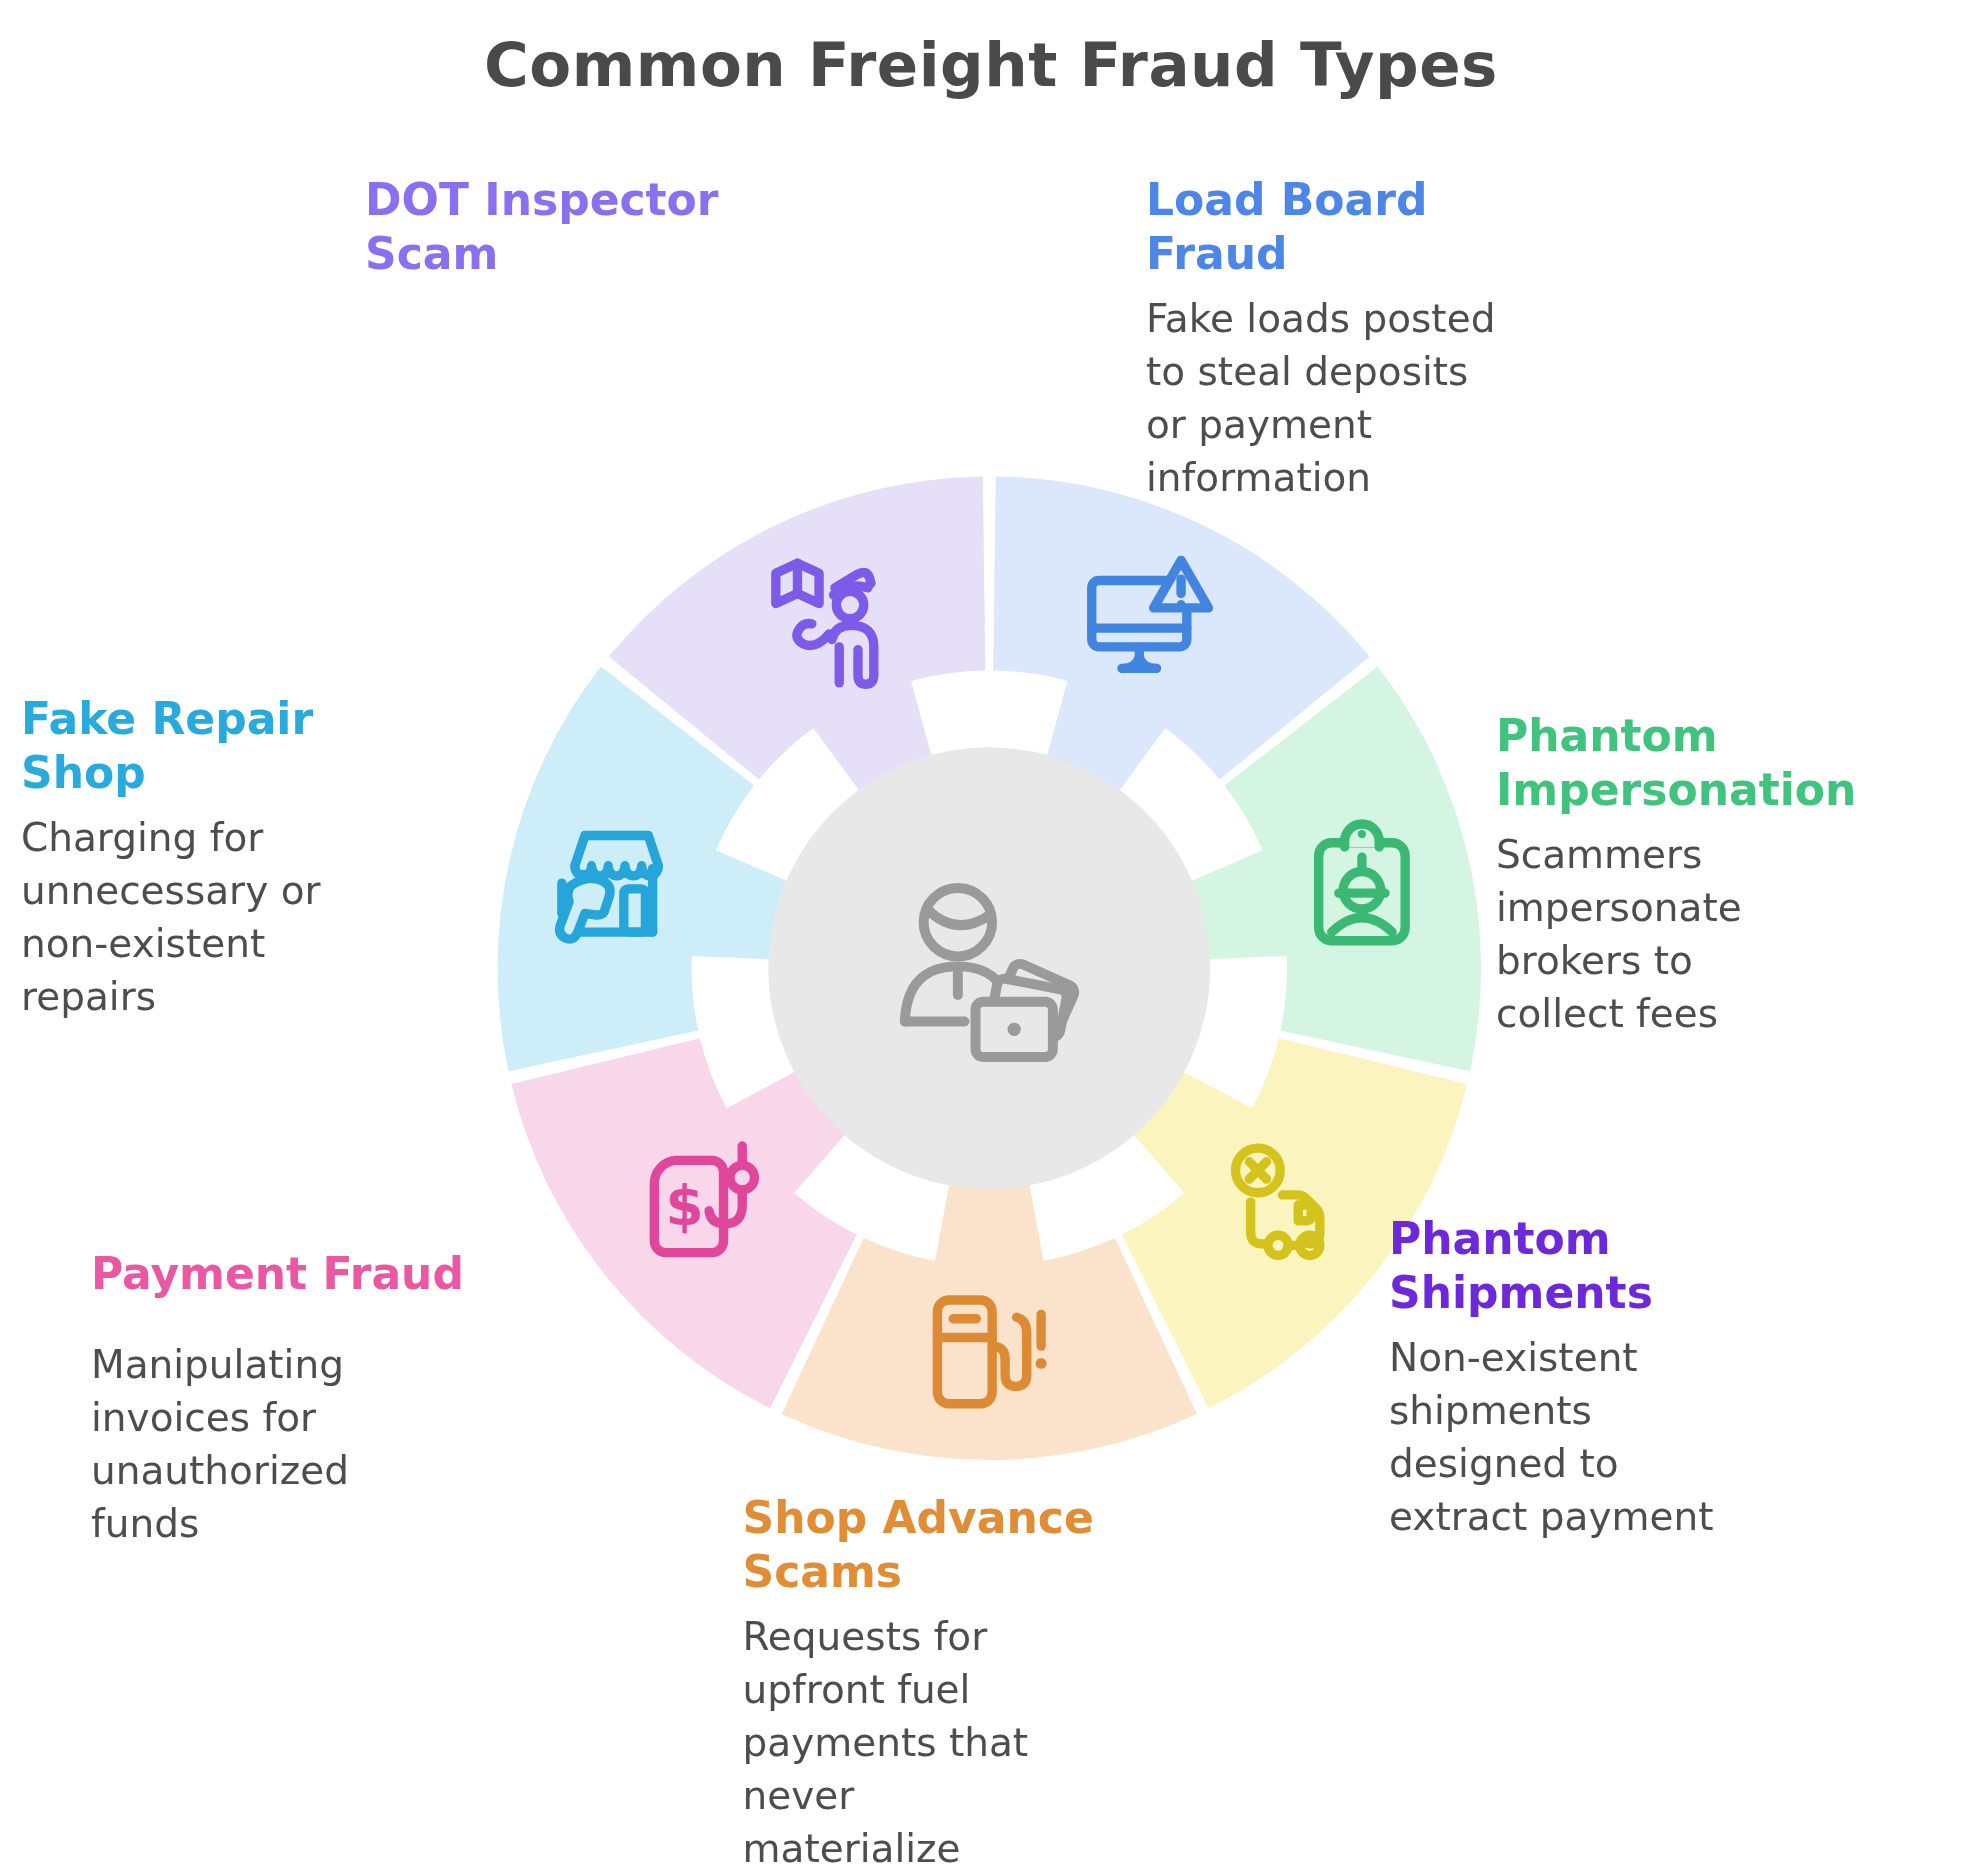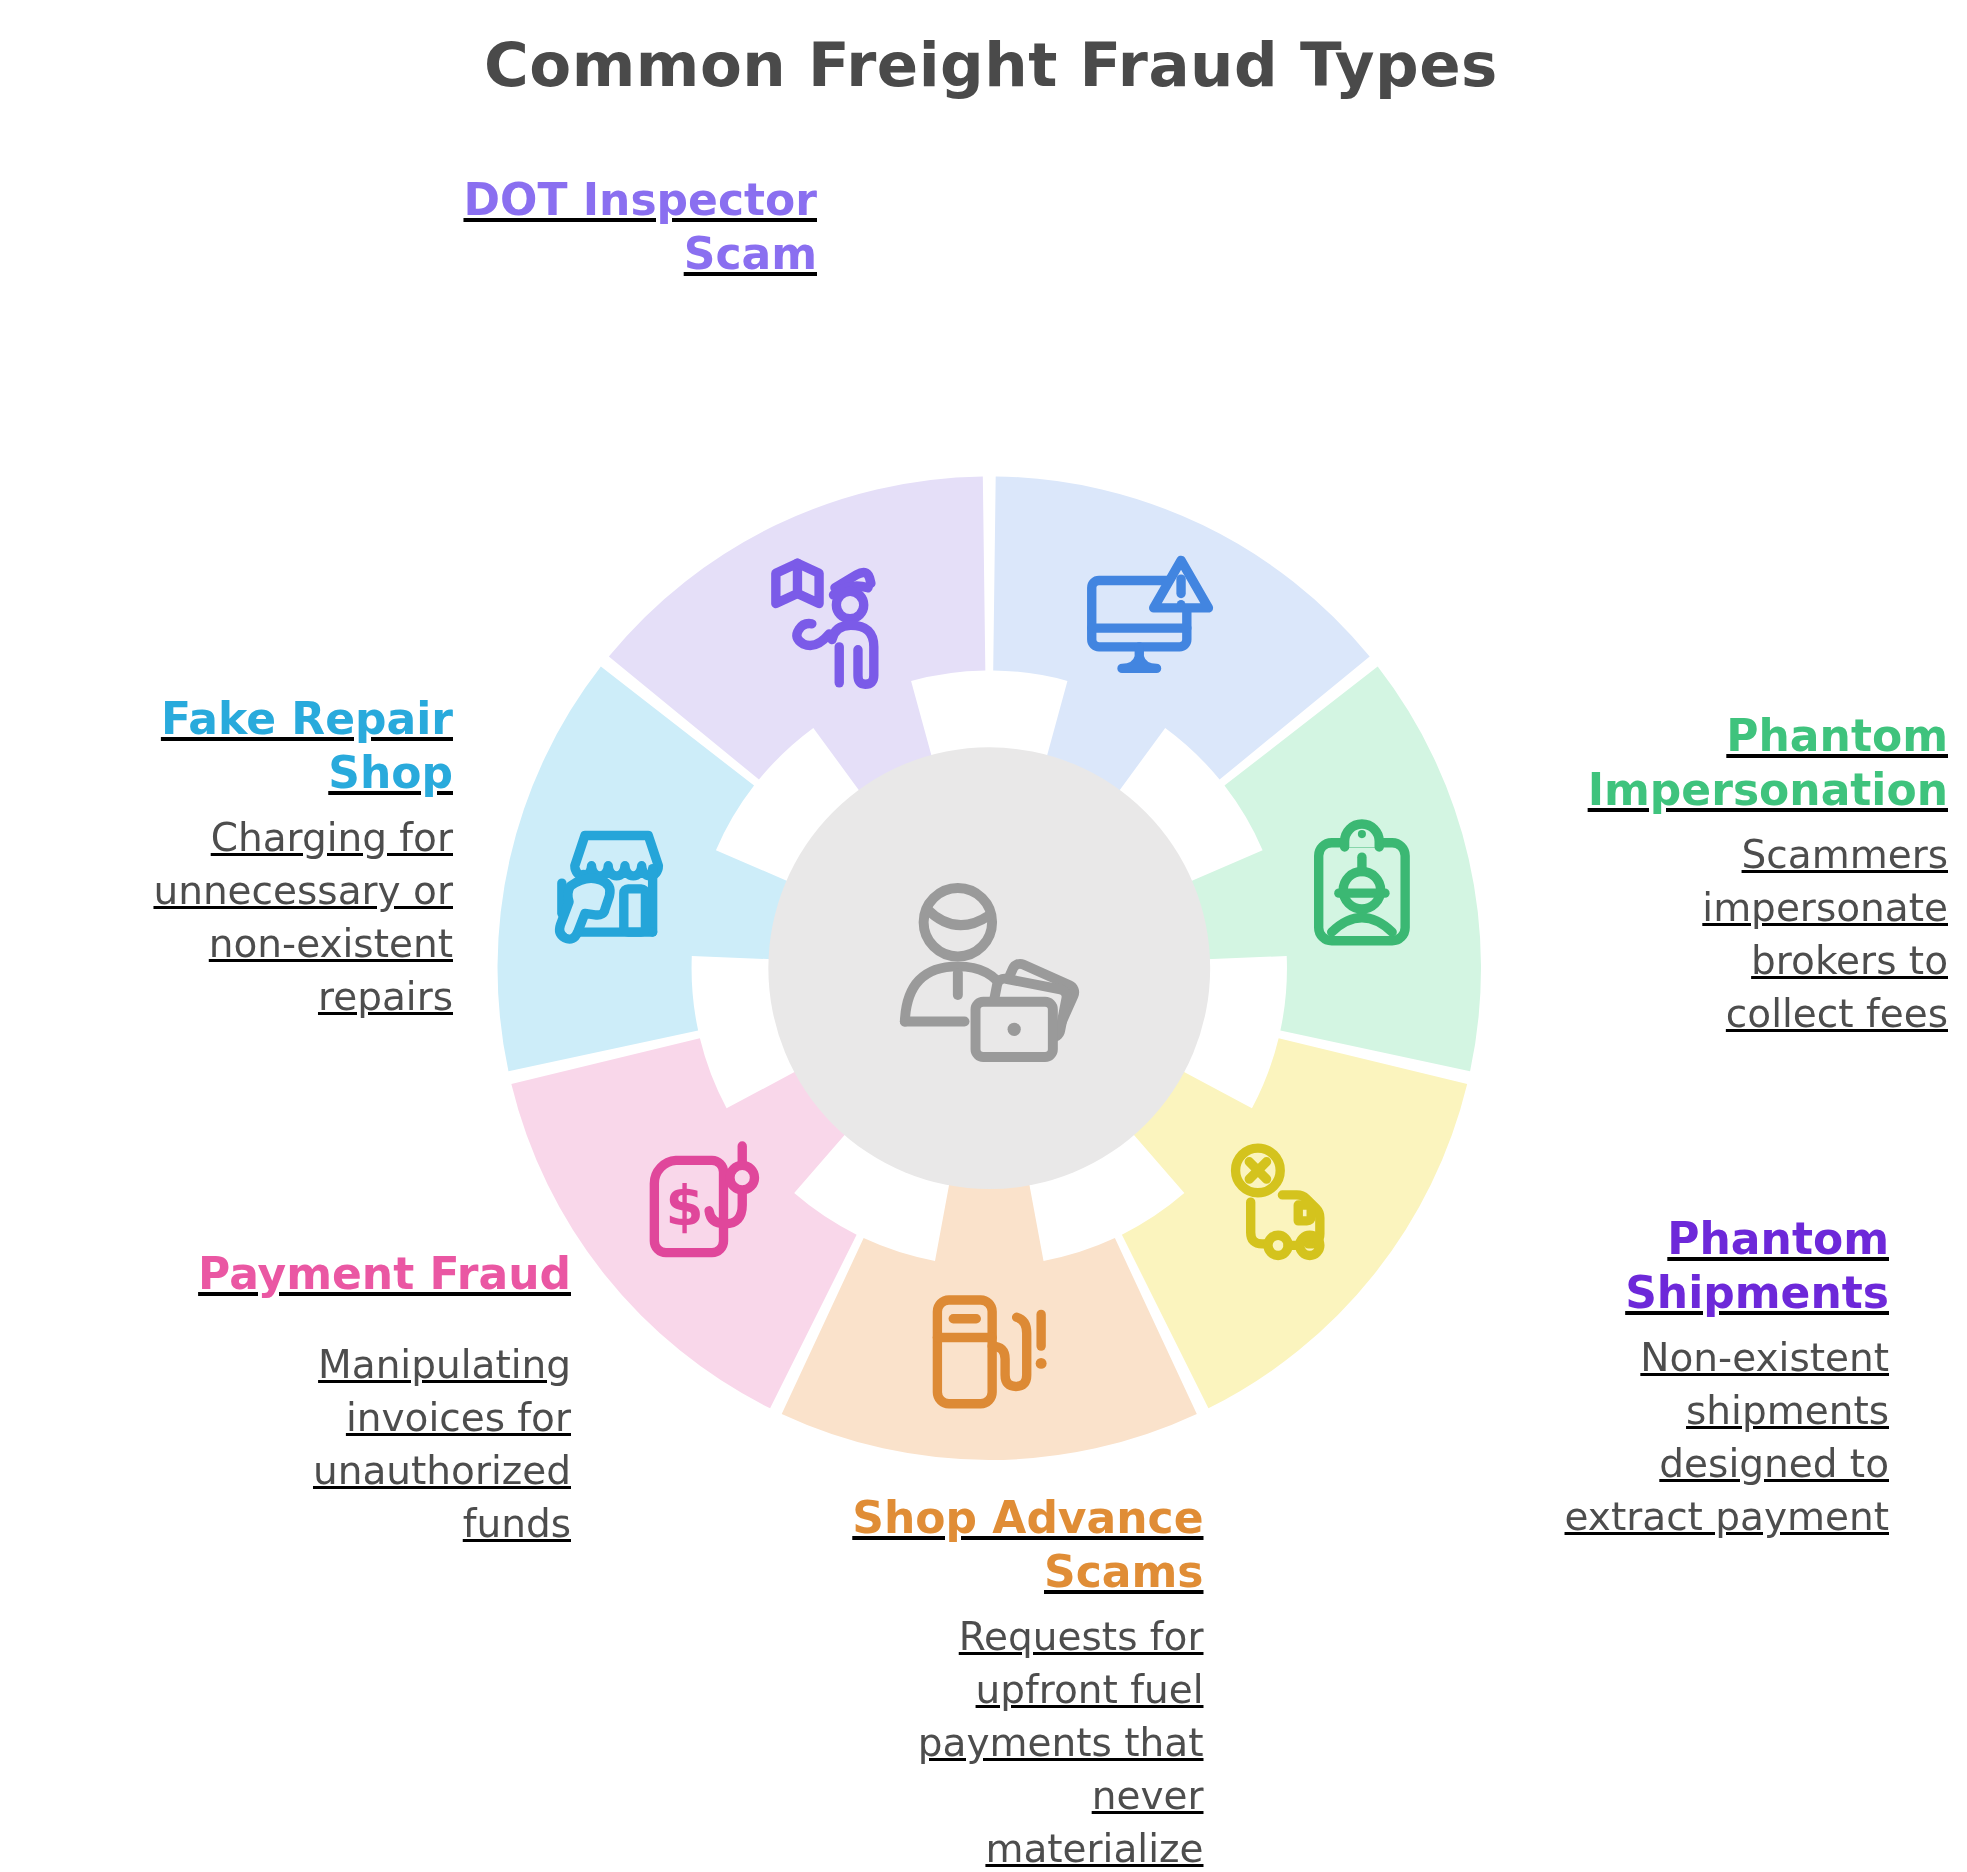--- a/index.html
+++ b/index.html
@@ -5,21 +5,21 @@
   html,body{margin:0;padding:0;background:#ffffff;}
   .canvas{
     position:relative;width:1967px;height:1872px;background:#ffffff;
     font-family:"DejaVu Sans","Liberation Sans",sans-serif;overflow:hidden;
   }
   .title{
     position:absolute;left:991px;top:29px;transform:translateX(-50%);
     font-size:61px;font-weight:bold;color:#4A4A4A;white-space:nowrap;letter-spacing:0.5px;
   }
   .wheel{position:absolute;left:0;top:0;}
-  .block{position:absolute;transform:translateX(-50%);text-align:right;text-decoration:underline;}
+  .block{position:absolute;transform:translateX(-50%);text-align:left;}
   .block h3{margin:0;font-size:44px;font-weight:bold;line-height:1.22;white-space:pre-line;}
   .block p{margin:11.5px 0 0;font-size:39px;line-height:1.36;color:#4D4D4D;white-space:pre-line;}
   .block[data-seg="payment"] p{margin-top:37px;}
 </style>
 </head>
 <body>
 
 <div class="canvas">
 
   <div class="title">Common Freight Fraud Types</div>
@@ -109,20 +109,28 @@
     <rect x="49" y="63" width="35" height="25" rx="3.5" fill="#E9E8E8"></rect>
     <circle cx="66.5" cy="75.5" r="3" fill="#9A9A9A" stroke="none"></circle>
       </g>
     </svg>
 
   <div class="block" data-seg="dot" style="left:591px;top:173px;width:452px">
     <h3 style="color: rgb(138, 111, 240);">DOT Inspector
 Scam</h3>
   </div>
 
+  <div class="block" data-seg="load-board" style="left:1386px;top:173px;width:480px">
+    <h3 style="color: rgb(76, 134, 232);">Load Board
+Fraud</h3>
+    <p>Fake loads posted
+to steal deposits
+or payment
+information</p>
+  </div>
 
   <div class="block" data-seg="broker" style="left:1722px;top:709px;width:452px">
     <h3 style="color: rgb(63, 195, 125);">Phantom
 Impersonation</h3>
     <p>Scammers
 impersonate
 brokers to
 collect fees</p>
   </div>
 

